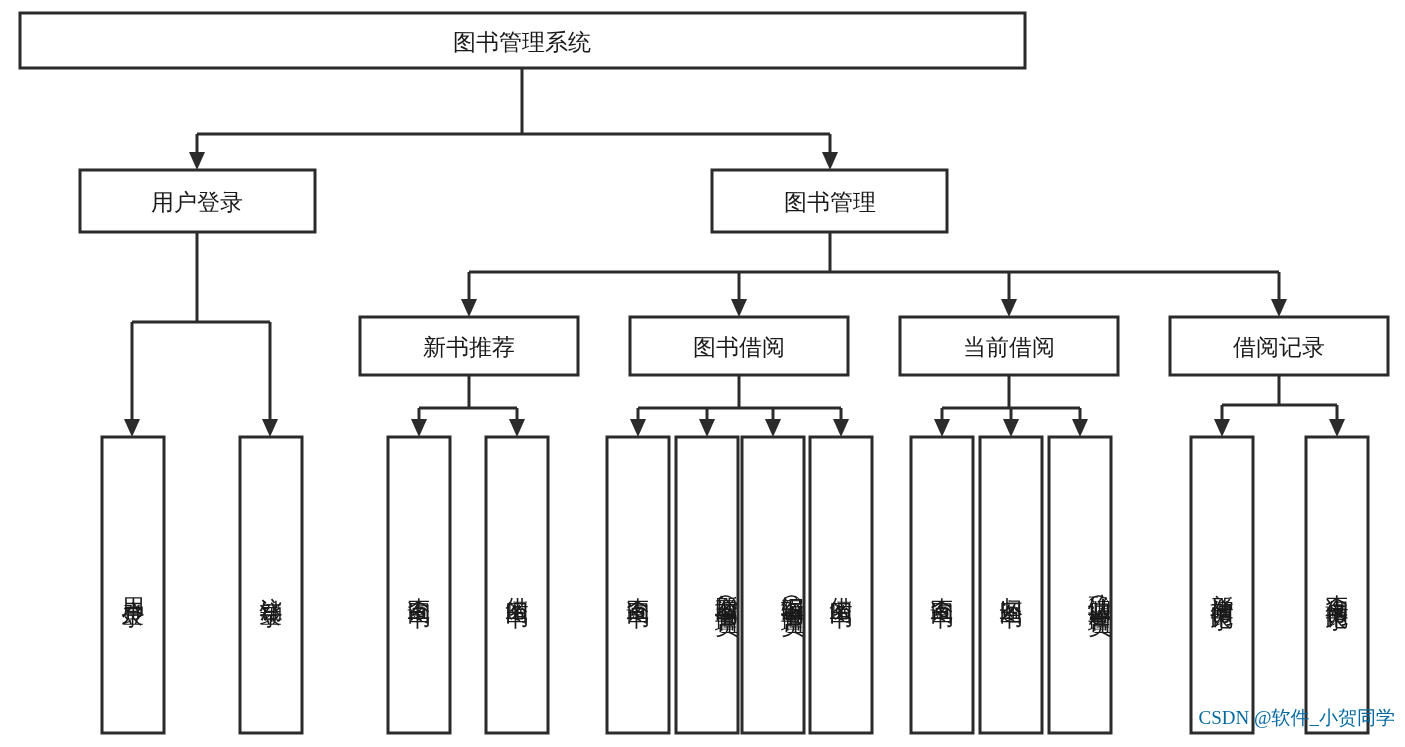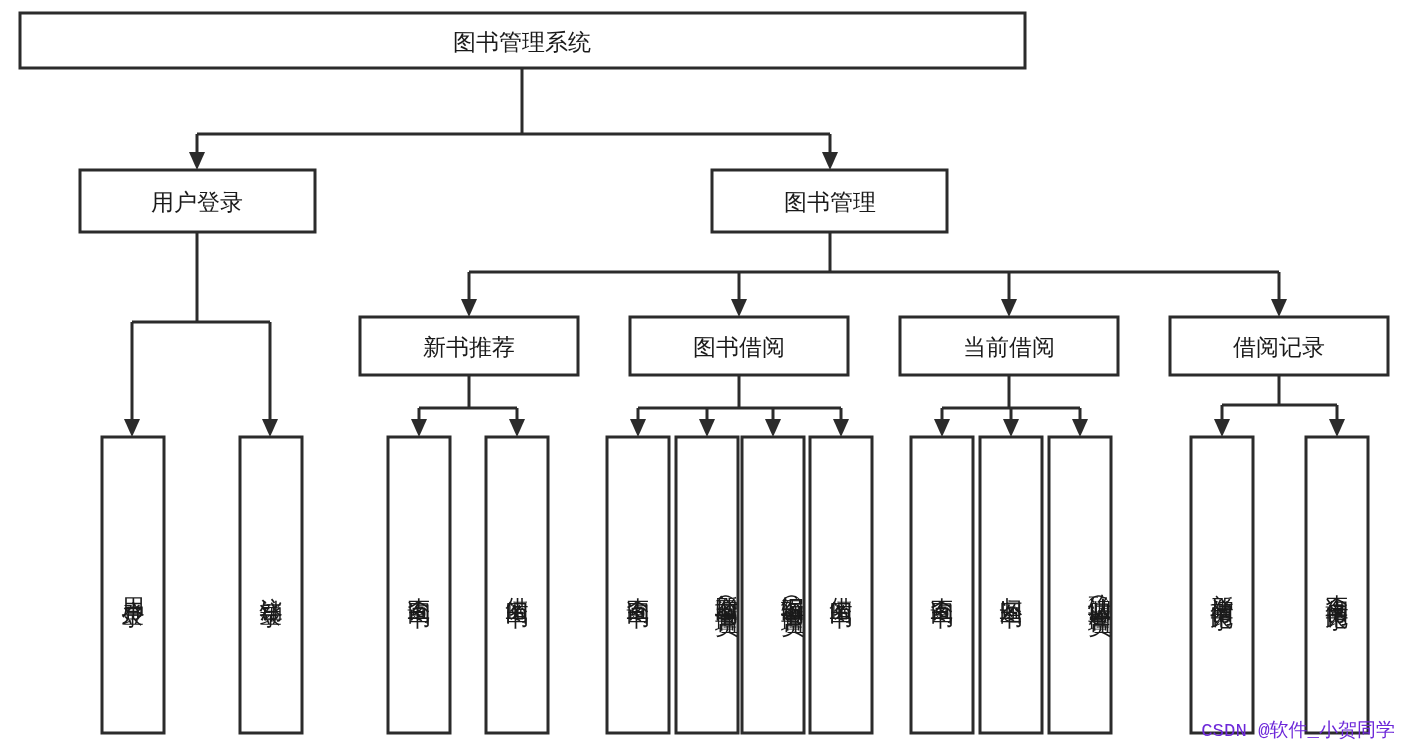--- a/index.html
+++ b/index.html
@@ -59,24 +59,24 @@
     display: flex;
     align-items: center;
     justify-content: center;
     text-align: center;
     pointer-events: none;
     white-space: nowrap;
   }
   .watermark {
     position: absolute;
     right: 10px;
-    bottom: 4px;
-    font-family: Liberation Mono, monospace;
+    bottom: 16px;
+    font-family: Liberation Serif, serif;
     font-size: 19px;
-    color: #6d28d9;
+    color: #0369a1;
     white-space: nowrap;
   }
 </style>
 </head>
 <body>
 
 <div id="diagram-root">
 
   <svg id="flow-svg" viewBox="0 0 1405 747">
 

